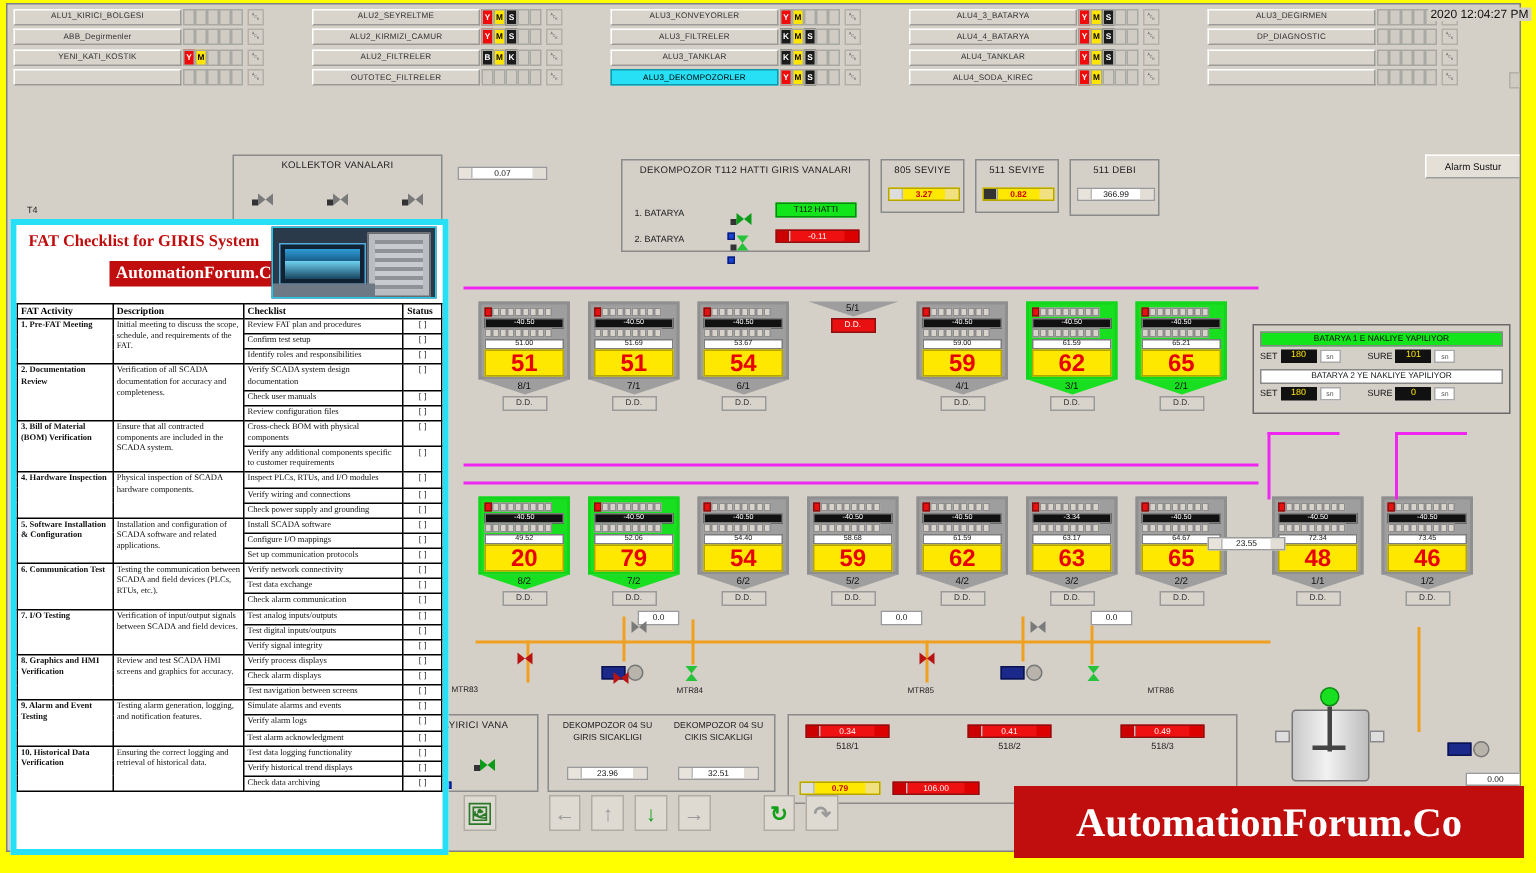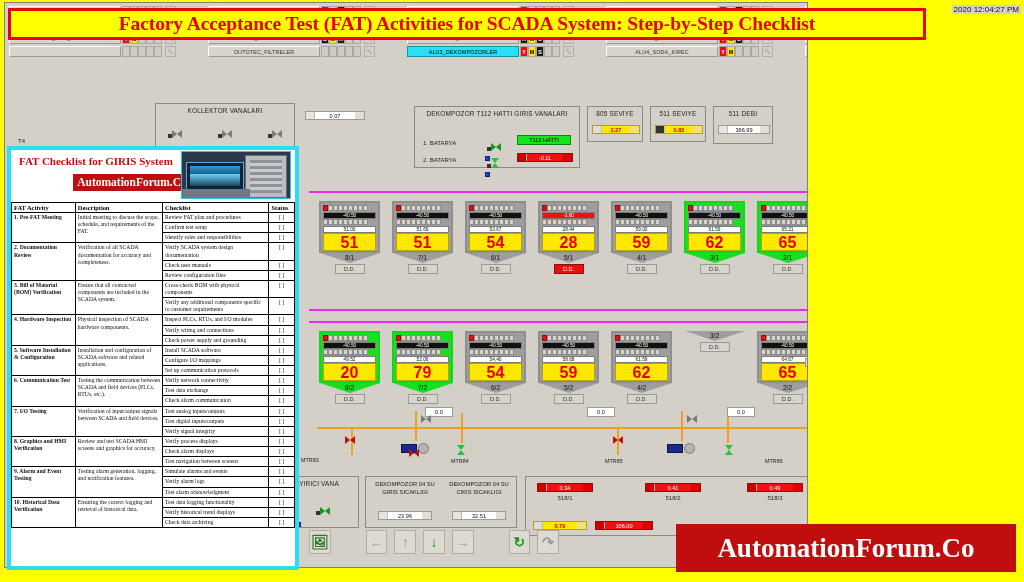--- a/index.html
+++ b/index.html
@@ -22,21 +22,21 @@
     color:#e8000b; font-family:"Liberation Serif", serif; font-weight:bold;
     font-size:19.5px; white-space:nowrap; letter-spacing:-0.1px;
   }
   .clock {
     position:absolute; right:3px; top:5px; font-size:8px; color:#111;
     z-index:41; background:#d4d0c8; padding:0 2px;
   }
 
   
   .scada {
-    position:absolute; left:4px; top:2px; width:804px; height:566px;
+    position:absolute; left:4px; top:2px; width:1010px; height:566px;
     background:#d4d0c8; border:1px solid #808080; overflow:hidden;
   }
 
   
   .agrid { position:absolute; left:4px; top:2px; display:flex; gap:0px; }
   .acol { width:199px; }
   .arow {
     display:flex; align-items:center; height:12px; margin-bottom:1.6px;
   }
   .abtn {
@@ -617,51 +617,20 @@
             <div class="stripe white">
               <span class="sv">53.67</span>
             </div>
             <div class="bignum">54</div>
           </div>
           <div class="tip"></div>
           <div style="text-align: center; font-size: 6.5px; color: rgb(17, 17, 17); margin-top: -9px; position: relative;">6/1</div>
           <div class="dd" style="margin-top: 3px;">D.D.</div>
         </div>
         <div class="tank" style="left: 533px; top: 198px;">
-          <div class="body">
-            <div class="tk-cells">
-              <i class="r"></i>
-              <i></i>
-              <i></i>
-              <i></i>
-              <i></i>
-              <i></i>
-              <i></i>
-              <i></i>
-              <i></i>
-            </div>
-            <div class="stripe red">
-              <span class="sv">-3.60</span>
-            </div>
-            <div class="tk-cells">
-              <i></i>
-              <i></i>
-              <i></i>
-              <i></i>
-              <i></i>
-              <i></i>
-              <i></i>
-              <i></i>
-              <i></i>
-            </div>
-            <div class="stripe white">
-              <span class="sv">28.44</span>
-            </div>
-            <div class="bignum">28</div>
-          </div>
           <div class="tip"></div>
           <div style="text-align: center; font-size: 6.5px; color: rgb(17, 17, 17); margin-top: -9px; position: relative;">5/1</div>
           <div class="dd alarm" style="margin-top: 3px;">D.D.</div>
         </div>
         <div class="tank" style="left: 606px; top: 198px;">
           <div class="body">
             <div class="tk-cells">
               <i class="r"></i>
               <i></i>
               <i></i>
@@ -943,20 +912,51 @@
             <div class="stripe white">
               <span class="sv">61.59</span>
             </div>
             <div class="bignum">62</div>
           </div>
           <div class="tip"></div>
           <div style="text-align: center; font-size: 6.5px; color: rgb(17, 17, 17); margin-top: -9px; position: relative;">4/2</div>
           <div class="dd" style="margin-top: 3px;">D.D.</div>
         </div>
         <div class="tank" style="left: 679px; top: 328px;">
+          <div class="body">
+            <div class="tk-cells">
+              <i class="r"></i>
+              <i></i>
+              <i></i>
+              <i></i>
+              <i></i>
+              <i></i>
+              <i></i>
+              <i></i>
+              <i></i>
+            </div>
+            <div class="stripe black">
+              <span class="sv">-3.34</span>
+            </div>
+            <div class="tk-cells">
+              <i></i>
+              <i></i>
+              <i></i>
+              <i></i>
+              <i></i>
+              <i></i>
+              <i></i>
+              <i></i>
+              <i></i>
+            </div>
+            <div class="stripe white">
+              <span class="sv">63.17</span>
+            </div>
+            <div class="bignum">63</div>
+          </div>
           <div class="tip"></div>
           <div style="text-align: center; font-size: 6.5px; color: rgb(17, 17, 17); margin-top: -9px; position: relative;">3/2</div>
           <div class="dd" style="margin-top: 3px;">D.D.</div>
         </div>
         <div class="tank" style="left: 752px; top: 328px;">
           <div class="body">
             <div class="tk-cells">
               <i class="r"></i>
               <i></i>
               <i></i>
@@ -1015,21 +1015,21 @@
               <i></i>
               <i></i>
               <i></i>
               <i></i>
               <i></i>
               <i></i>
             </div>
             <div class="stripe white">
               <span class="sv">72.34</span>
             </div>
-            <div class="bignum">30</div>
+            <div class="bignum">48</div>
           </div>
           <div class="tip"></div>
           <div style="text-align: center; font-size: 6.5px; color: rgb(17, 17, 17); margin-top: -9px; position: relative;">1/1</div>
           <div class="dd" style="margin-top: 3px;">D.D.</div>
         </div>
         <div class="tank" style="left: 916px; top: 328px;">
           <div class="body">
             <div class="tk-cells">
               <i class="r"></i>
               <i></i>
@@ -1051,21 +1051,21 @@
               <i></i>
               <i></i>
               <i></i>
               <i></i>
               <i></i>
               <i></i>
             </div>
             <div class="stripe white">
               <span class="sv">73.45</span>
             </div>
-            <div class="bignum">36</div>
+            <div class="bignum">46</div>
           </div>
           <div class="tip"></div>
           <div style="text-align: center; font-size: 6.5px; color: rgb(17, 17, 17); margin-top: -9px; position: relative;">1/2</div>
           <div class="dd" style="margin-top: 3px;">D.D.</div>
         </div>
       </div>
 
     <div class="batpanel" style="left:830px; top:213px; width:172px; height:60px; padding:4px;">
       <div class="batbar green">BATARYA 1 E NAKLIYE YAPILIYOR</div>
       <div class="setrow">
@@ -1370,20 +1370,17 @@
             <td class="c-st">[ ]</td>
           </tr>
           <tr>
             <td class="c-chk">Check data archiving</td>
             <td class="c-st">[ ]</td>
           </tr>
         </tbody>
     </table>
   </div>
 
-  <div class="banner">
-    <span class="banner-text">Factory Acceptance Test (FAT) Activities for SCADA System: Step-by-Step Checklist</span>
-  </div>
   <div class="clock">2020 12:04:27 PM</div>
   <div class="wm">
     <span>AutomationForum.Co</span>
   </div>
 </div>
 
 </body></html>

